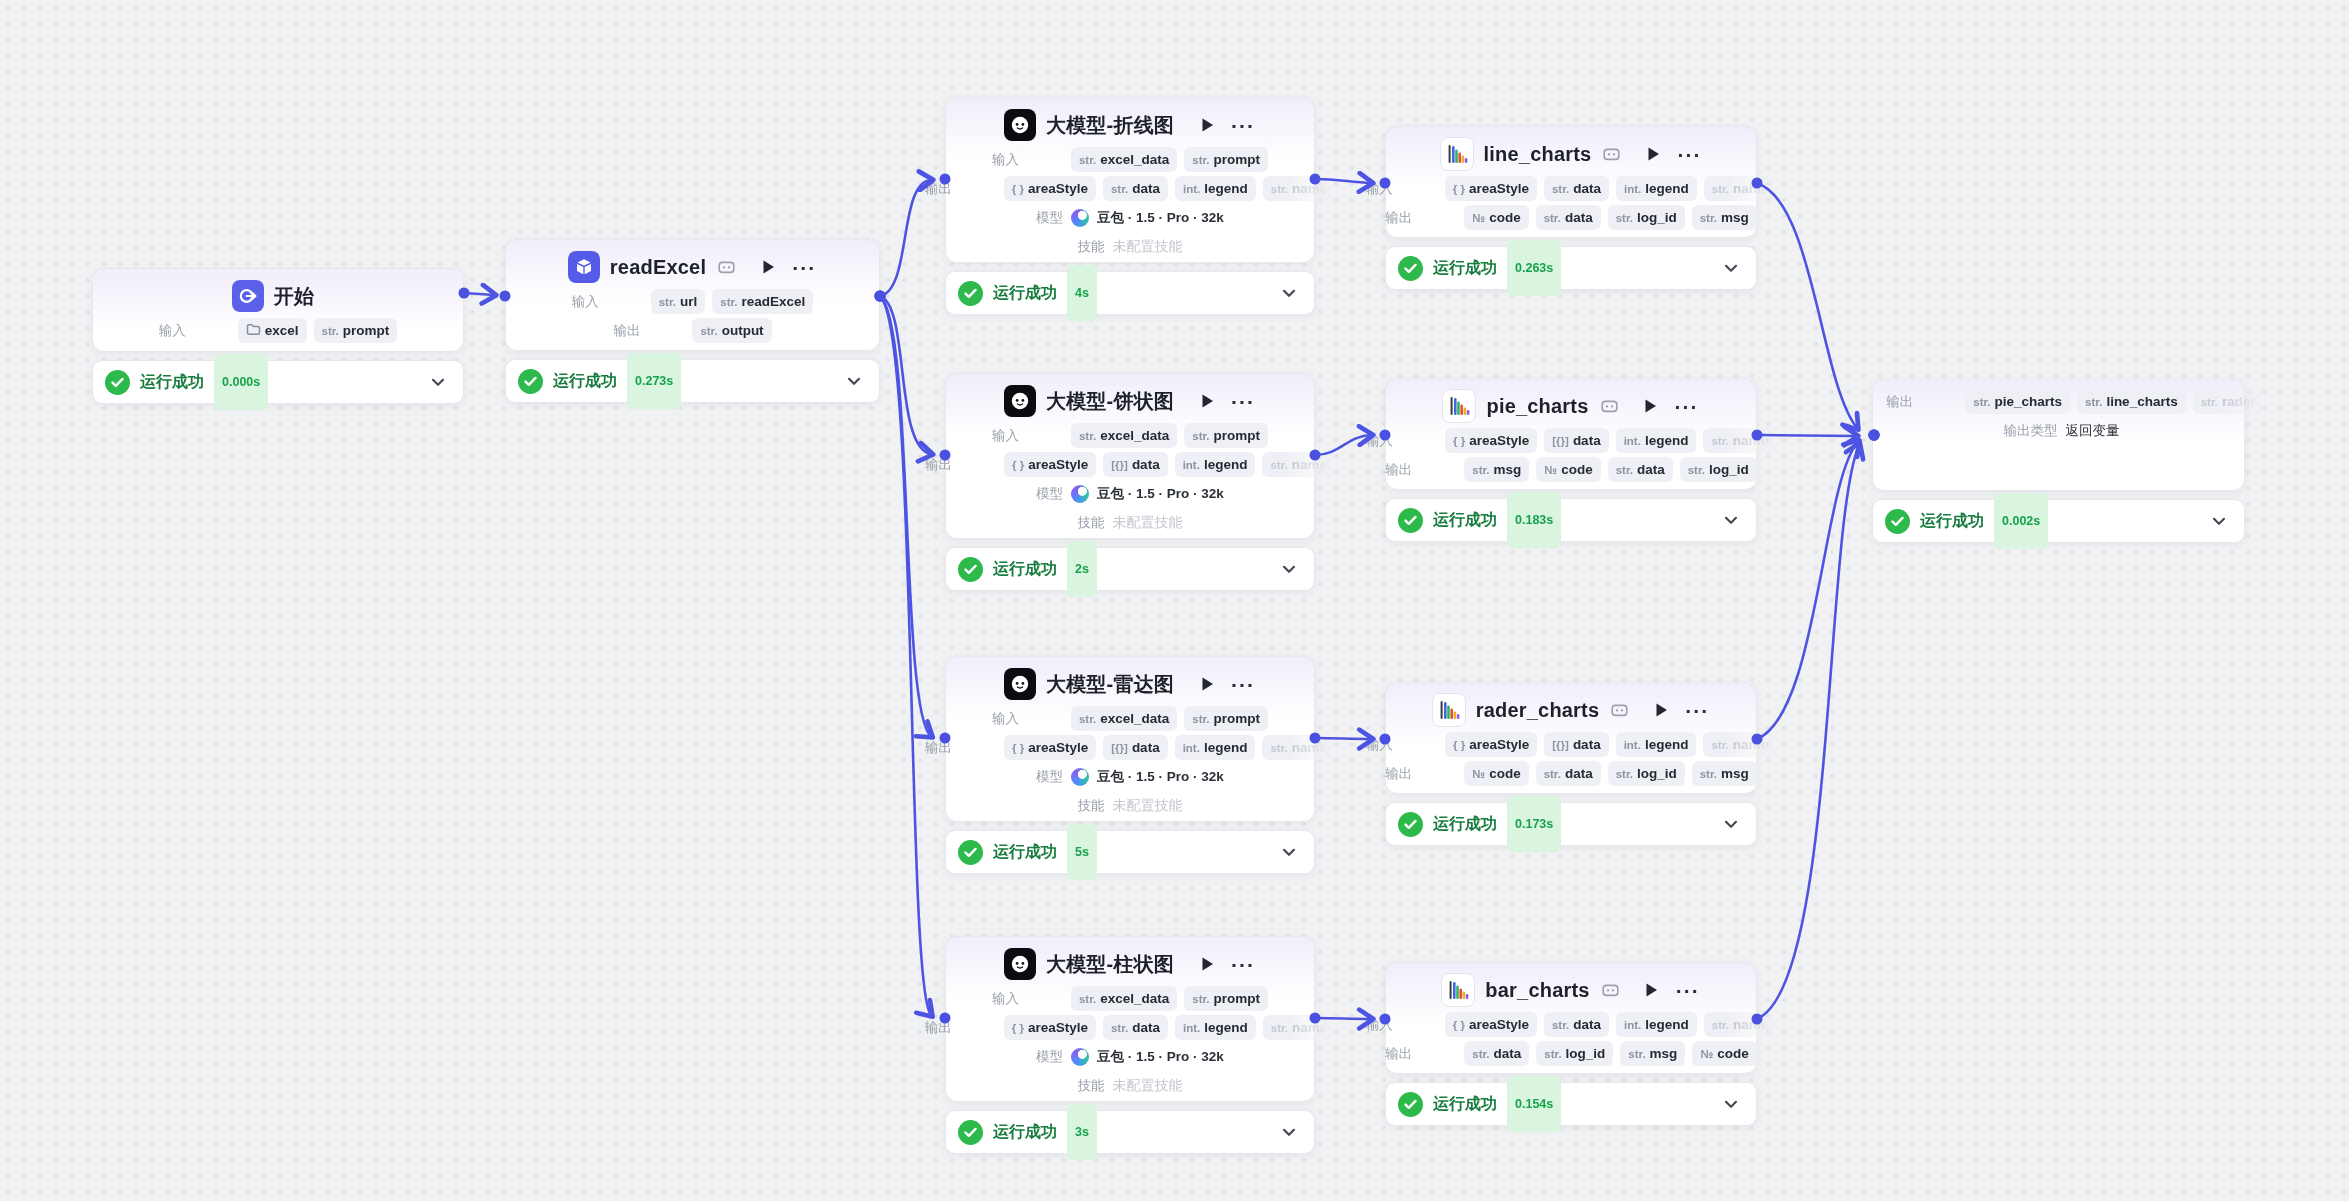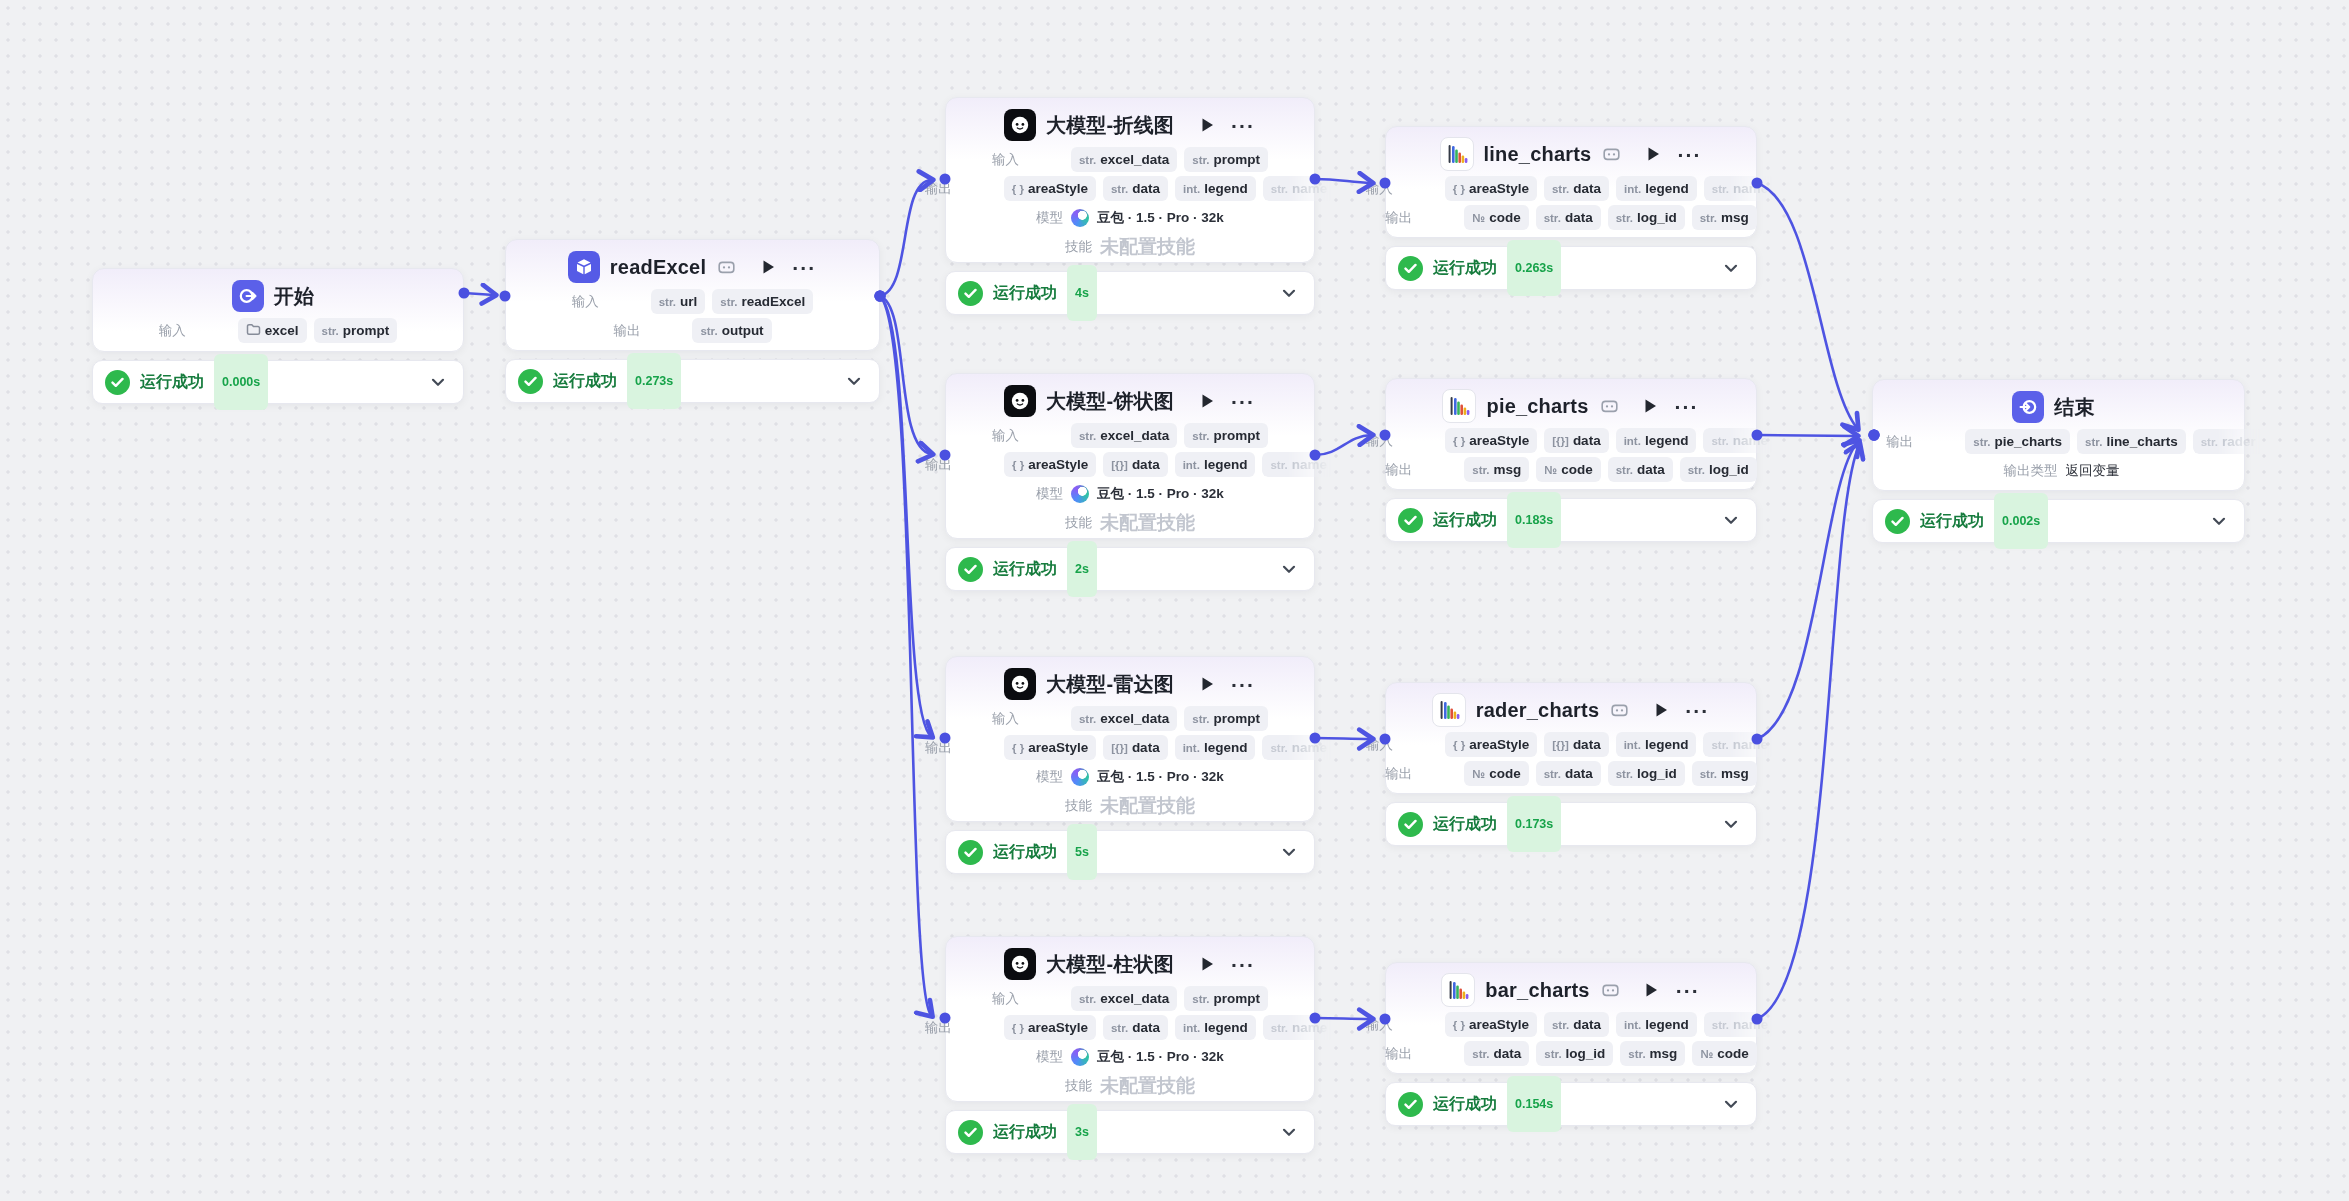--- a/index.html
+++ b/index.html
@@ -33,21 +33,21 @@
         padding:0 8px;height:25px;flex:none;font-size:13.5px;font-weight:600;color:#262a33;white-space:nowrap;}
   .chip .t{font-size:11.5px;color:#8d93a0;font-weight:600;white-space:nowrap;}
   .chip.fade{flex:0 1 auto;min-width:36px;overflow:hidden;color:#bdc2cc;
         -webkit-mask-image:linear-gradient(90deg,#000 35%,transparent 96%);
         mask-image:linear-gradient(90deg,#000 35%,transparent 96%);}
   .chip.fade .t{color:#c6cad3;}
   .model-dot{width:18px;height:18px;border-radius:50%;flex:none;
         background:radial-gradient(circle at 63% 35%, #ffffff 0 4.2px, rgba(255,255,255,0) 4.8px),
                    conic-gradient(from 210deg,#4f8df8,#8b5cf6,#2ec5a2,#4f8df8);}
   .model-text{font-size:13.5px;font-weight:600;color:#2b2f38;white-space:nowrap;}
-  .muted{font-size:19px;color:#c2c6cf;white-space:nowrap;font-weight:bold;}
+  .muted{font-size:14px;color:#c2c6cf;white-space:nowrap;}
   .plain{font-size:13.5px;font-weight:400;color:#2b2f38;white-space:nowrap;}
   .status{margin-top:8px;height:44px;border-radius:10px;display:flex;align-items:center;gap:10px;padding:0 12px;}
   .status-check{width:25px;height:25px;border-radius:50%;background:#2eb94d;display:flex;align-items:center;justify-content:center;flex:none;}
   .status-text{font-size:16px;font-weight:700;color:#177c3e;white-space:nowrap;}
   .status-time{background:#d9f4df;color:#17a34a;font-size:12.5px;font-weight:700;padding:21px 8px;border-radius:6px;white-space:nowrap;}
   #edges{position:absolute;left:0;top:0;z-index:3;pointer-events:none;}
 </style>
 </head>
 <body>
 
@@ -828,30 +828,20 @@
         <span class="spacer"></span>
         <button class="icon-btn">
           <svg width="14" height="9" viewBox="0 0 14 9" fill="none" stroke="#434a56" stroke-width="2.2" stroke-linecap="round" stroke-linejoin="round">
             <path d="M2 1.8 L7 6.8 L12 1.8"></path>
           </svg>
         </button>
       </div>
     </div>
     <div class="node-wrap" style="left: 1872px; top: 379px; width: 373px;">
       <div class="card node end" style="height: 112px;">
-        <div class="node-header">
-          <span class="node-icon bg-end">
-            <svg width="20" height="20" viewBox="0 0 20 20">
-              <circle cx="11.4" cy="10" r="5.8" fill="none" stroke="#fff" stroke-width="2.2"></circle>
-              <path d="M2.6 10 H11.2 M11.2 10 l-3 -3 M11.2 10 l-3 3" stroke="#fff" stroke-width="2.2" fill="none" stroke-linecap="round" stroke-linejoin="round"></path>
-            </svg>
-          </span>
-          <span class="node-title">结束</span>
-          <span class="spacer"></span>
-        </div>
         <div class="row">
           <span class="row-label">输出</span>
           <div class="chips">
             <span class="chip">
               <span class="t">str.</span>
               <span>pie_charts</span>
             </span>
             <span class="chip">
               <span class="t">str.</span>
               <span>line_charts</span>

